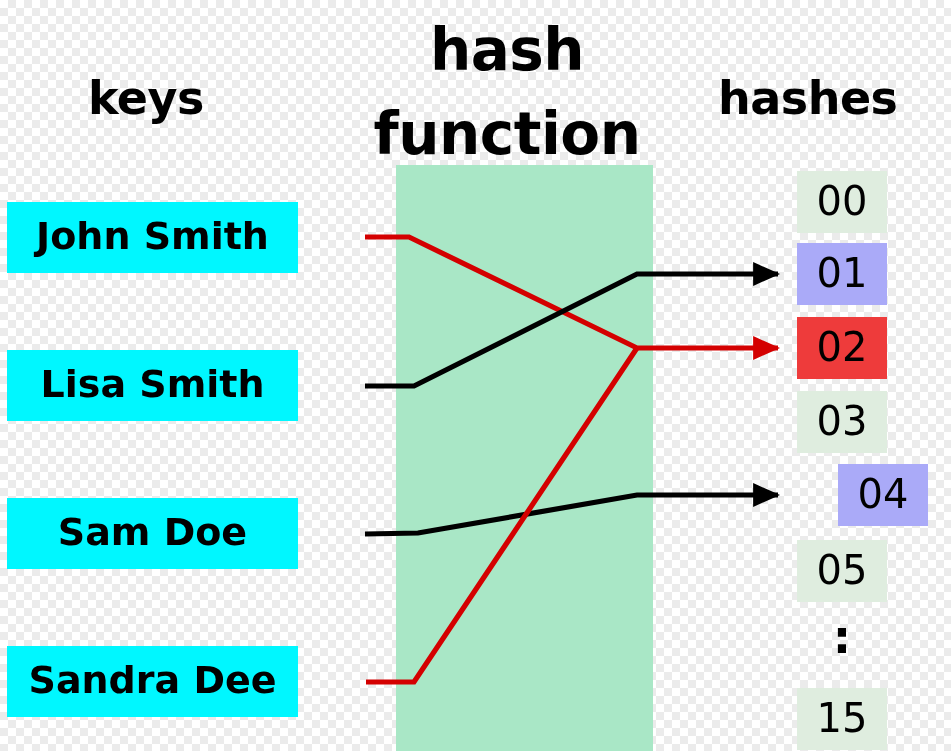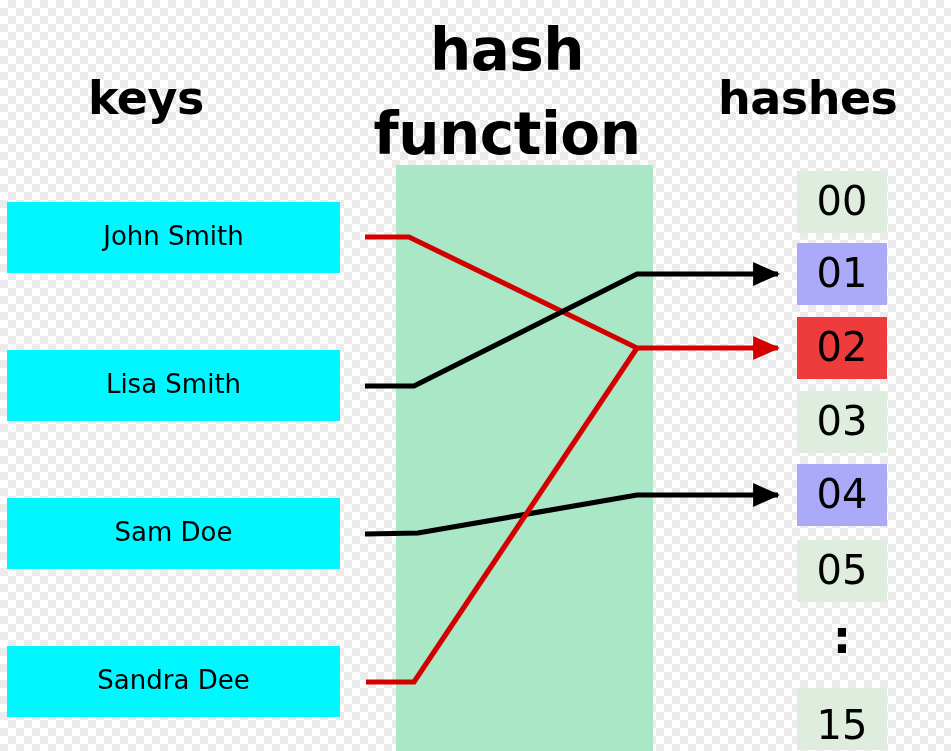--- a/index.html
+++ b/index.html
@@ -62,30 +62,31 @@
     top: 165px;
     width: 257px;
     height: 586px;
     background: #a9e7c6;
   }
 
   
   .key-box {
     position: absolute;
     left: 7px;
-    width: 333px;
+    width: 291px;
     height: 71px;
     background: #00f7ff;
     color: #000000;
-    font-size: 26px;
+    font-size: 38px;
     display: flex;
     align-items: center;
     justify-content: center;
     box-sizing: border-box;
     padding-bottom: 3px;
+    font-weight: bold;
   }
   #key-box-0 { top: 202px; }
   #key-box-1 { top: 350px; }
   #key-box-2 { top: 498px; }
   #key-box-3 { top: 646px; }
 
   
   .hash-cell {
     position: absolute;
     left: 797px;
@@ -98,21 +99,21 @@
     justify-content: center;
     box-sizing: border-box;
     padding-bottom: 2px;
   }
   #hash-cell-0 { top: 171px; }
   #hash-cell-1 { top: 243px; }
   #hash-cell-2 { top: 317px; }
   #hash-cell-3 { top: 391px; text-align: center; }
   #hash-cell-4 { top: 464px; }
   #hash-cell-5 { top: 540px; }
-  #hash-cell-6 { top: 688px; align-items: flex-end; }
+  #hash-cell-6 { top: 688px; }
 
   #hash-ellipsis {
     position: absolute;
     left: 797px;
     top: 608px;
     width: 90px;
     height: 60px;
     display: flex;
     align-items: center;
     justify-content: center;
@@ -161,21 +162,21 @@
   </div>
   <div class="hash-cell" id="hash-cell-1" style="background: rgb(170, 170, 248);">
     <span>01</span>
   </div>
   <div class="hash-cell" id="hash-cell-2" style="background: rgb(238, 59, 59);">
     <span>02</span>
   </div>
   <div class="hash-cell" id="hash-cell-3" style="background: rgb(223, 237, 223);">
     <span>03</span>
   </div>
-  <div class="hash-cell" id="hash-cell-4" style="background: rgb(170, 170, 248);">
+  <div class="hash-cell" id="hash-cell-4" style="background: rgb(170, 170, 248); margin-left: 41px;">
     <span>04</span>
   </div>
   <div class="hash-cell" id="hash-cell-5" style="background: rgb(223, 237, 223);">
     <span>05</span>
   </div>
   <div id="hash-ellipsis">:</div>
   <div class="hash-cell" id="hash-cell-6" style="background: rgb(223, 237, 223);">
     <span>15</span>
   </div>
 

